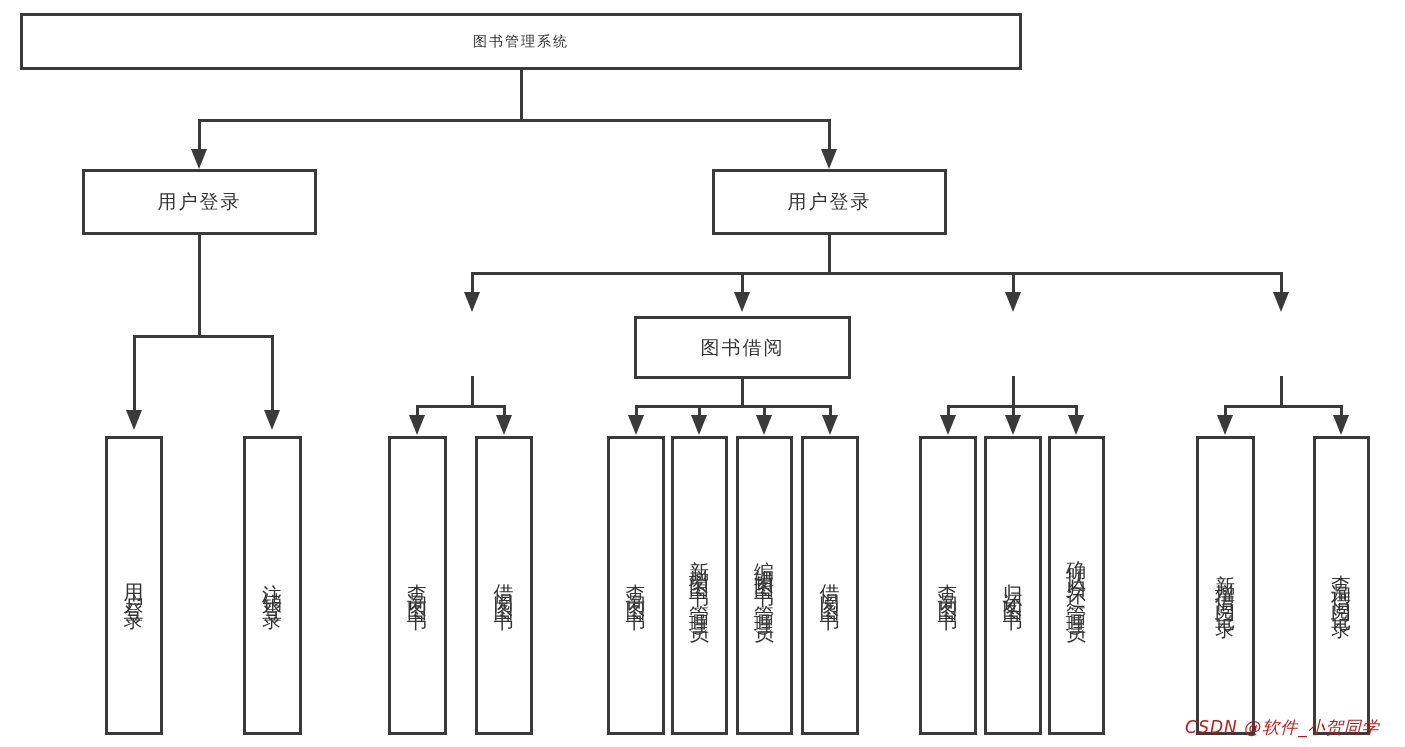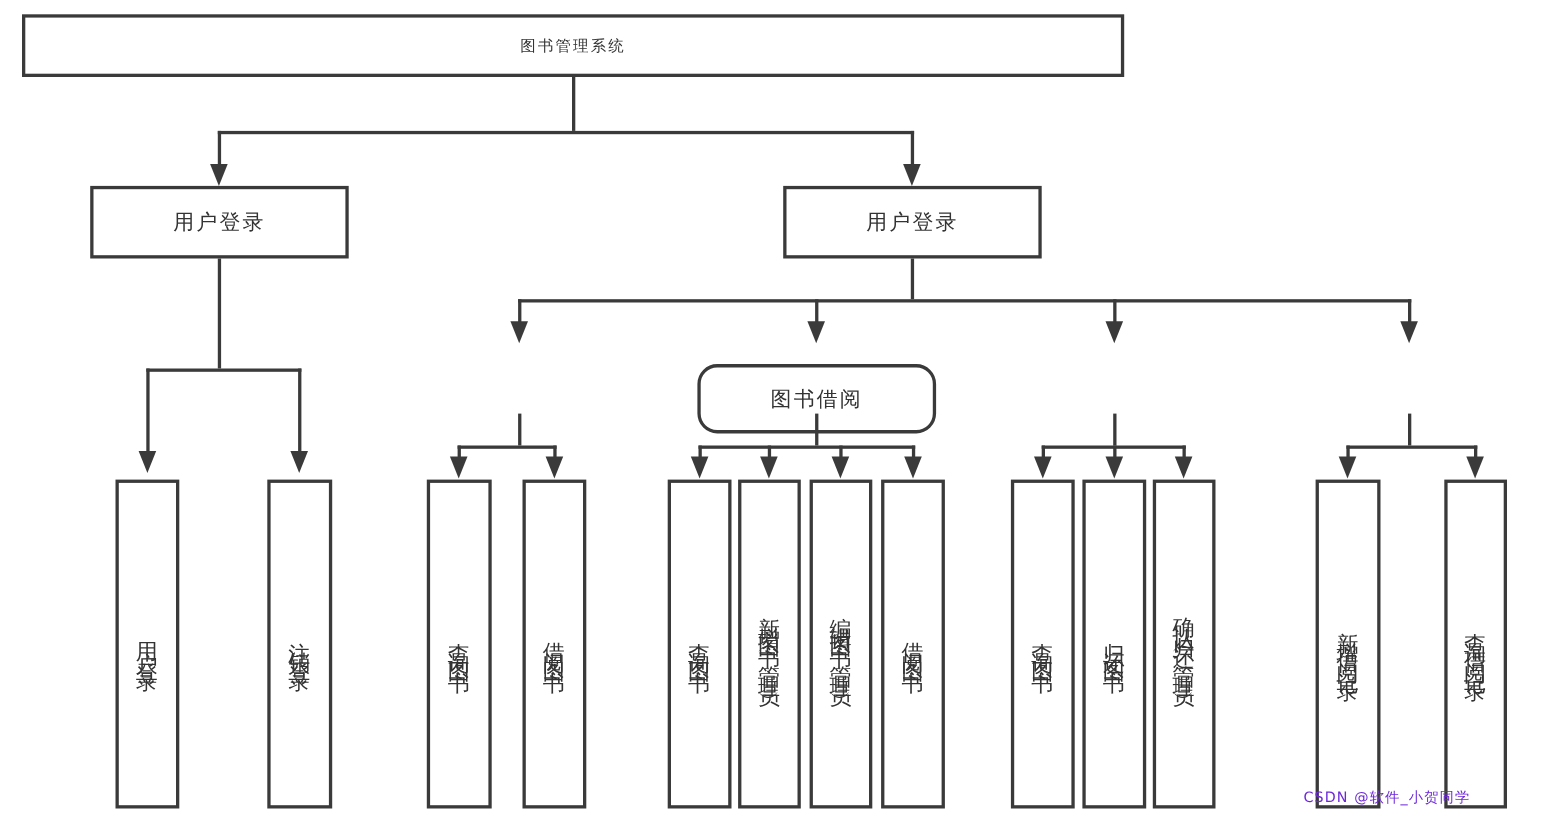--- a/index.html
+++ b/index.html
@@ -24,33 +24,33 @@
   .arrow-head {
     position:absolute; width:0; height:0;
     border-left:8px solid transparent; border-right:8px solid transparent;
     border-top:20px solid #3a3a3a;
   }
   
   #n-root { left:20px;  top:13px;  width:1002px; height:57px; }
   #n-l2a  { left:82px;  top:169px; width:235px;  height:66px; }
   #n-l2b  { left:712px; top:169px; width:235px;  height:66px; }
   #n-l3a  { left:363px; top:313px; width:219px;  height:63px; }
-  #n-l3b  { left:634px; top:331px; width:217px;  height:63px;border-radius:18px; }
+  #n-l3b  { left:634px; top:316px; width:217px;  height:63px; }
   #n-l3c  { left:905px; top:313px; width:217px;  height:63px; }
   #n-l3d  { left:1173px;top:313px; width:216px;  height:63px; }
   .leaf   { top:436px; height:299px; width:58px; }
   #n-a1 { left:105px; }  #n-a2 { left:243px; width:59px; }
   #n-b1 { left:388px; width:59px; } #n-b2 { left:475px; }
   #n-c1 { left:607px; } #n-c2 { left:671px; width:57px; }
   #n-c3 { left:736px; width:57px; } #n-c4 { left:801px; }
   #n-d1 { left:919px; } #n-d2 { left:984px; } #n-d3 { left:1048px; width:57px; }
   #n-e1 { left:1196px; width:59px; } #n-e2 { left:1313px; width:57px; }
   #watermark {
     position:absolute; left:1185px; top:716px; z-index:5;
-    font-size:13px; letter-spacing:1px; color:#6d28d9; white-space:nowrap;
+    font-size:17px; letter-spacing:1px; color:#b91c1c; white-space:nowrap;font-style:italic;
   }
 </style>
 </head>
 <body>
 
 <div id="stage">
 
   <div class="box" id="n-root">
     <span class="root-label">图书管理系统</span>
   </div>

